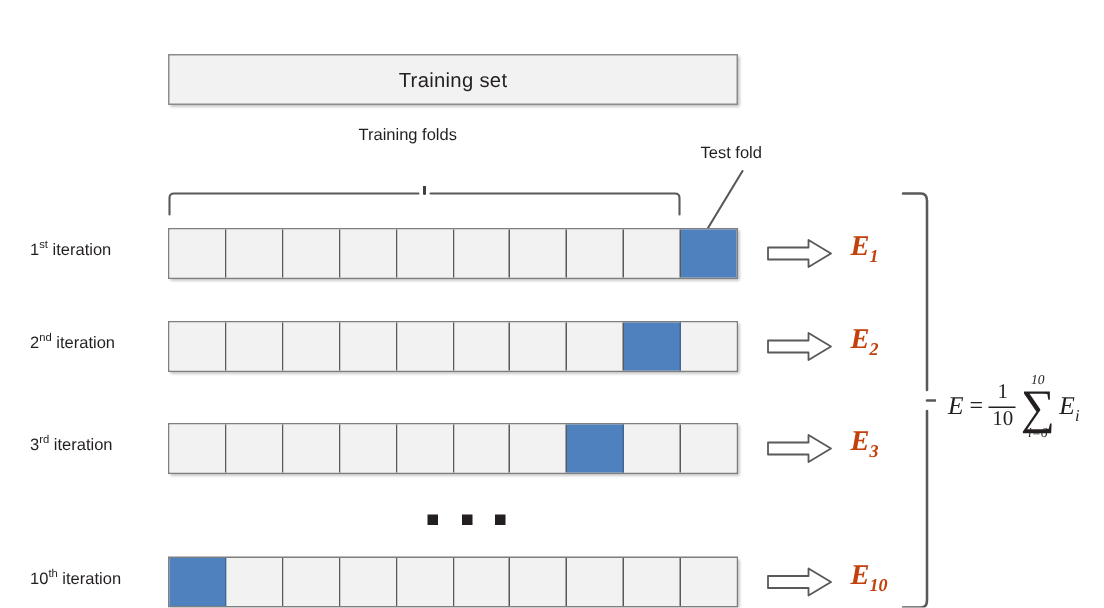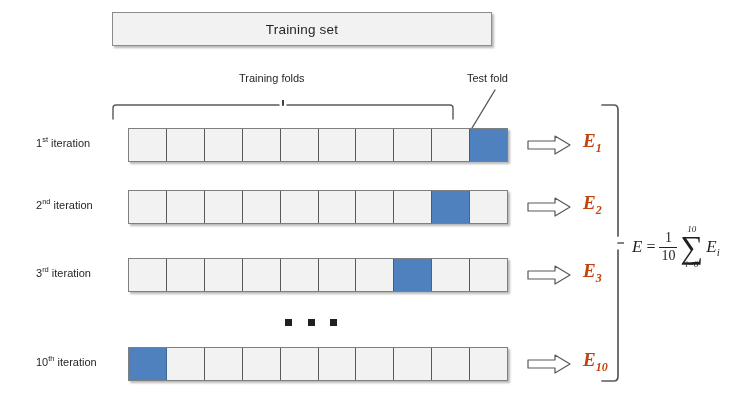--- a/index.html
+++ b/index.html
@@ -11,20 +11,21 @@
     width: 736px;
     height: 405px;
     position: relative;
     overflow: hidden;
     font-family: "Liberation Sans", sans-serif;
     color: #231f20;
   }
   #stage {
     position: absolute;
     inset: 0;
+    margin-top: 24px;
   }
 
   
   .abs { position: absolute; }
 
   
   .training-set-bar {
     left: 112px;
     top: 12px;
     width: 380px;
@@ -42,21 +43,21 @@
     color: #231f20;
     letter-spacing: .2px;
   }
 
   
   .annot {
     font-size: 11px;
     color: #231f20;
     white-space: nowrap;
   }
-  .training-folds-label { left: 239px; top: 72px; }
+  .training-folds-label { left: 239px; top: 60px; }
   .test-fold-label      { left: 467px; top: 72px; }
 
   
   .folds-brace {
     left: 112px;
     top: 100px;
     width: 342px;
     height: 20px;
   }
   .folds-brace svg { display: block; }
@@ -65,21 +66,21 @@
   .test-pointer {
     left: 466px;
     top: 88px;
     width: 36px;
     height: 42px;
   }
   .test-pointer svg { display: block; }
 
   
   .iter-row {
-    left: 16px;
+    left: 0;
     width: 616px;
     height: 34px;
   }
   .iter-label {
     position: absolute;
     left: 20px;
     top: 9px;
     font-size: 11px;
     white-space: nowrap;
     color: #231f20;

